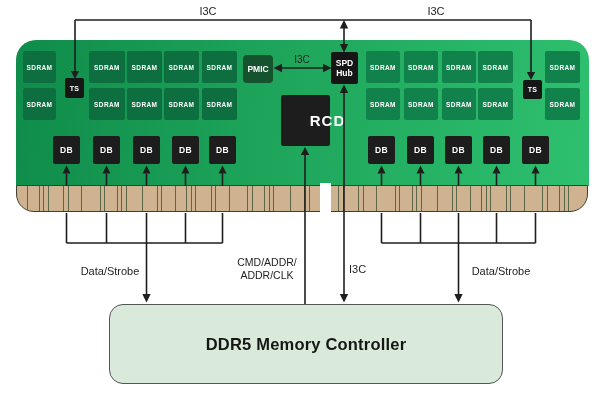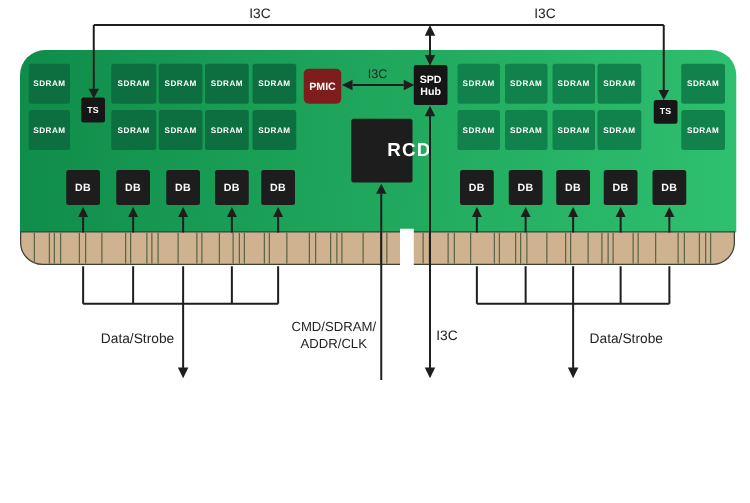--- a/index.html
+++ b/index.html
@@ -24,21 +24,21 @@
   
   .chip{
     position:absolute;display:flex;align-items:center;justify-content:center;
     color:#ffffff;font-weight:bold;border-radius:2px;box-sizing:border-box;z-index:2;
   }
   .sdram{font-size:6.5px;letter-spacing:.4px;}
   .sdram.left{background:#0d6f40;}
   .sdram.right{background:#12824d;}
   .ts{background:#161616;font-size:7px;letter-spacing:.3px;}
   .db{background:#1d1d1d;font-size:8.5px;letter-spacing:.3px;}
-  .pmic{background:#7f1d1d;font-size:8.5px;border-radius:4px;text-align:right;}
+  .pmic{background:#14532d;font-size:8.5px;border-radius:4px;text-align:right;}
   .spd{background:#161616;font-size:8.5px;line-height:10px;text-align:center;flex-direction:column;}
   .rcd{background:#1d1d1d;font-size:15px;letter-spacing:1px;padding-left:44px;}
   
   svg.wires{position:absolute;left:0;top:0;width:600px;height:402px;z-index:5;pointer-events:none;}
   svg.wires line{stroke:#1e1e1e;stroke-width:1.6;}
   svg.wires polygon{fill:#1e1e1e;}
   
   .lbl{
     position:absolute;font-weight:normal;font-size:11px;color:#242424;
     white-space:nowrap;z-index:6;
@@ -292,20 +292,23 @@
         <polygon points="535.5,165.5 531.5,173.5 539.5,173.5"></polygon>
         <line x1="535.5" y1="213" x2="535.5" y2="243"></line>
       </g>
   </svg>
 
   <div class="lbl center" style="left:208px;top:5px;">I3C</div>
   <div class="lbl center" style="left:436px;top:5px;">I3C</div>
   <div class="lbl center small" style="left:302px;top:54px;">I3C</div>
   <div class="lbl center" style="left:110px;top:265px;">Data/Strobe</div>
   <div class="lbl center two-line" style="left:267px;top:256px;">
-    <div>CMD/SDRAM/</div>
+    <div>CMD/ADDR/</div>
     <div>ADDR/CLK</div>
   </div>
   <div class="lbl" style="left:349px;top:263px;">I3C</div>
   <div class="lbl center" style="left:501px;top:265px;">Data/Strobe</div>
 
+  <div class="controller">
+    <span>DDR5 Memory Controller</span>
+  </div>
 
 </div>
 
 </body></html>

